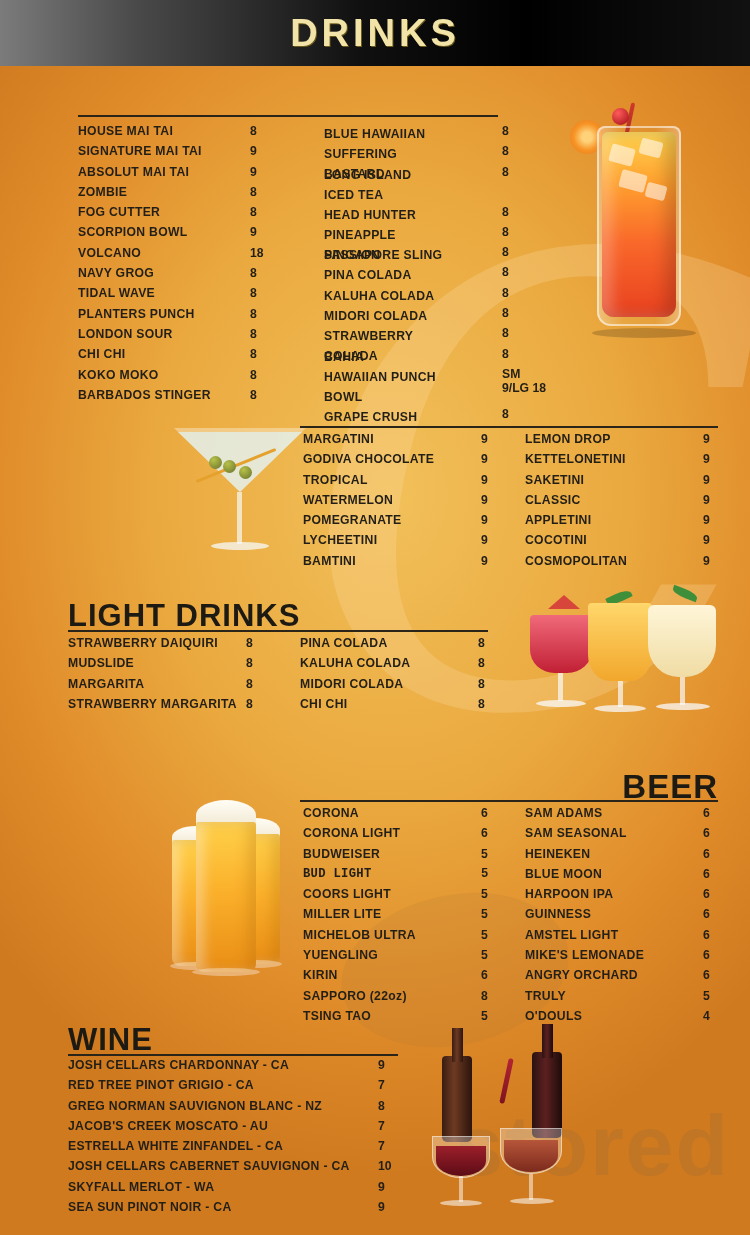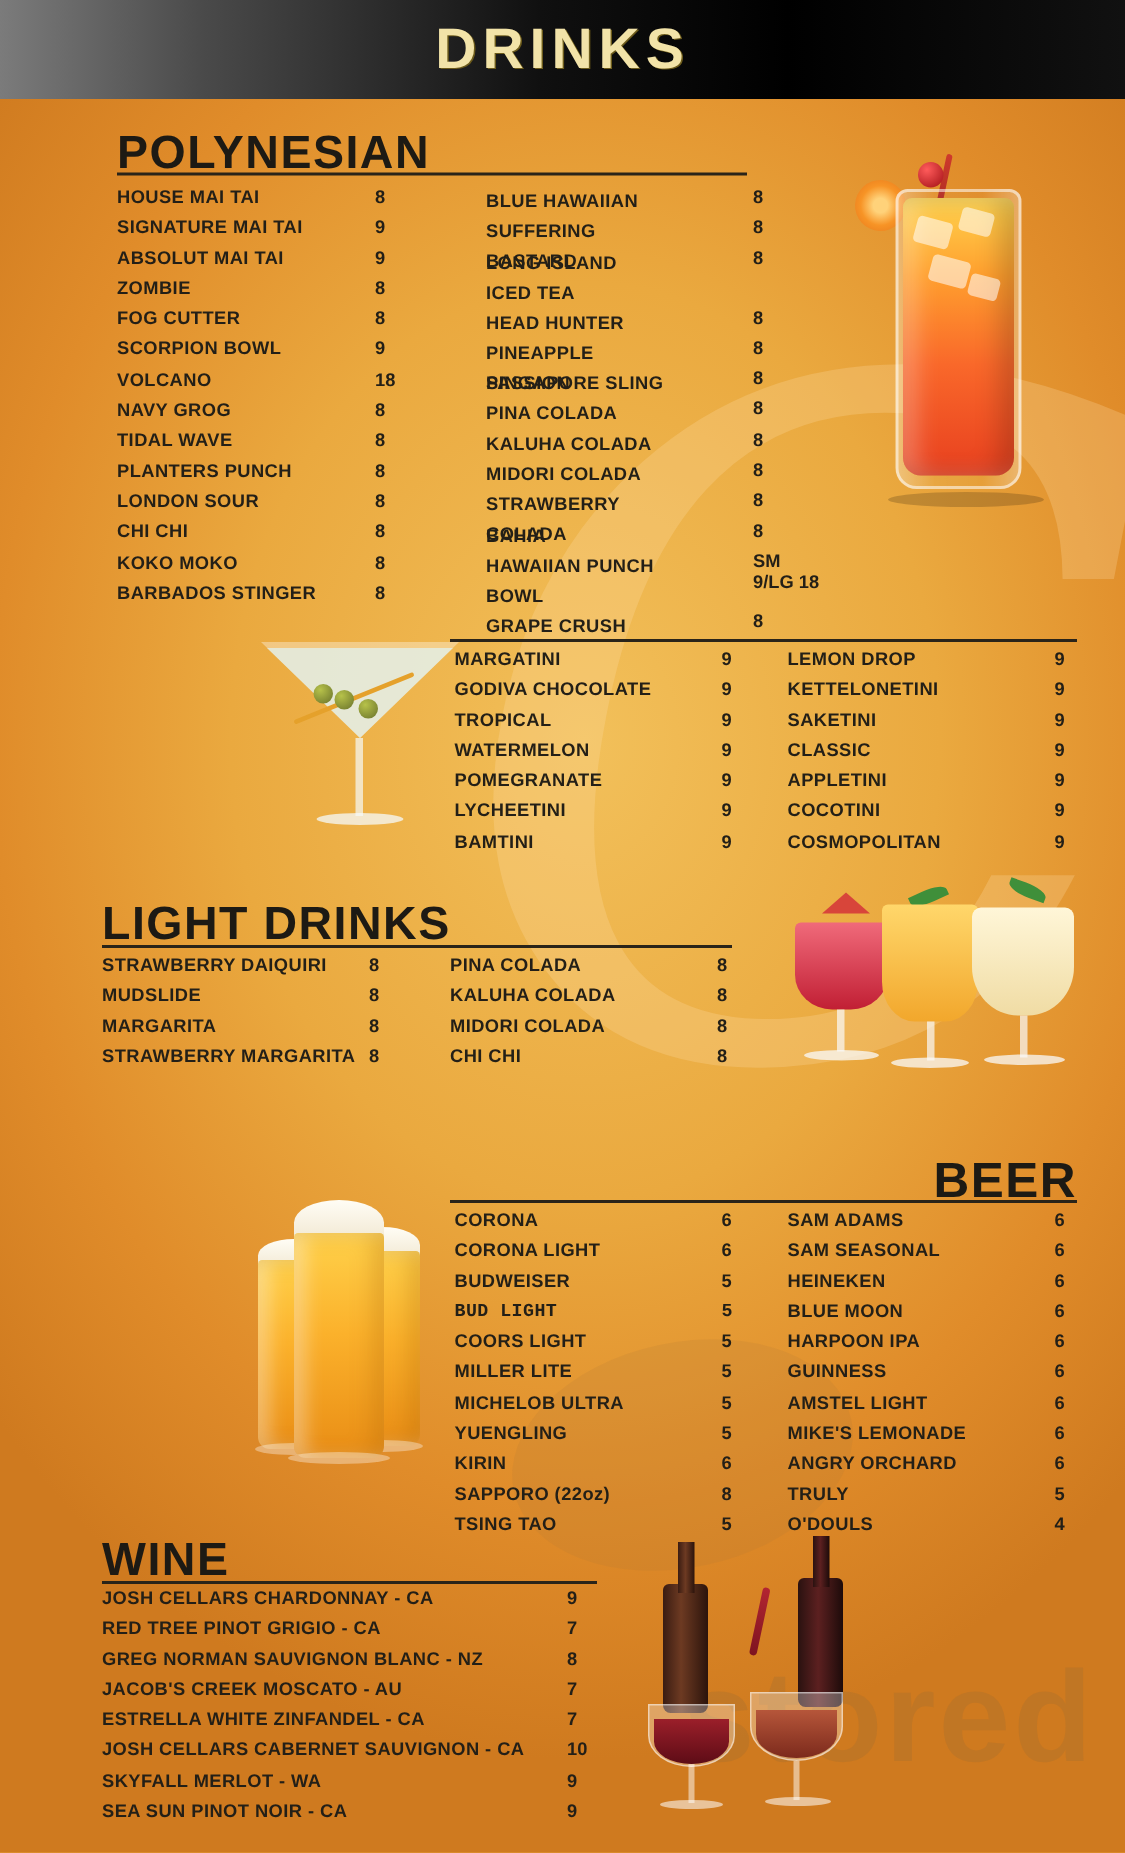--- a/index.html
+++ b/index.html
@@ -180,21 +180,20 @@
 <div class="page">
 
   <div class="watermark">C</div>
   <div class="wm-flip"></div>
   <div class="watermark2">stored</div>
 
   <div class="header">
     <h1>DRINKS</h1>
   </div>
 
-  <div class="sect-title" style="left:78px; top:84px;">POLYNESIAN</div>
   <div class="rule" style="left:78px; top:115px; width:420px;"></div>
 
   <div class="list" id="poly-col1" style="left:78px; top:124px; width:230px;">
       <div class="item2" style="height: 20.3px;">
         <span class="name">HOUSE MAI TAI</span>
         <span class="price" style="left: 172px;">8</span>
       </div>
       <div class="item2" style="height: 20.3px;">
         <span class="name">SIGNATURE MAI TAI</span>
         <span class="price" style="left: 172px;">9</span>

